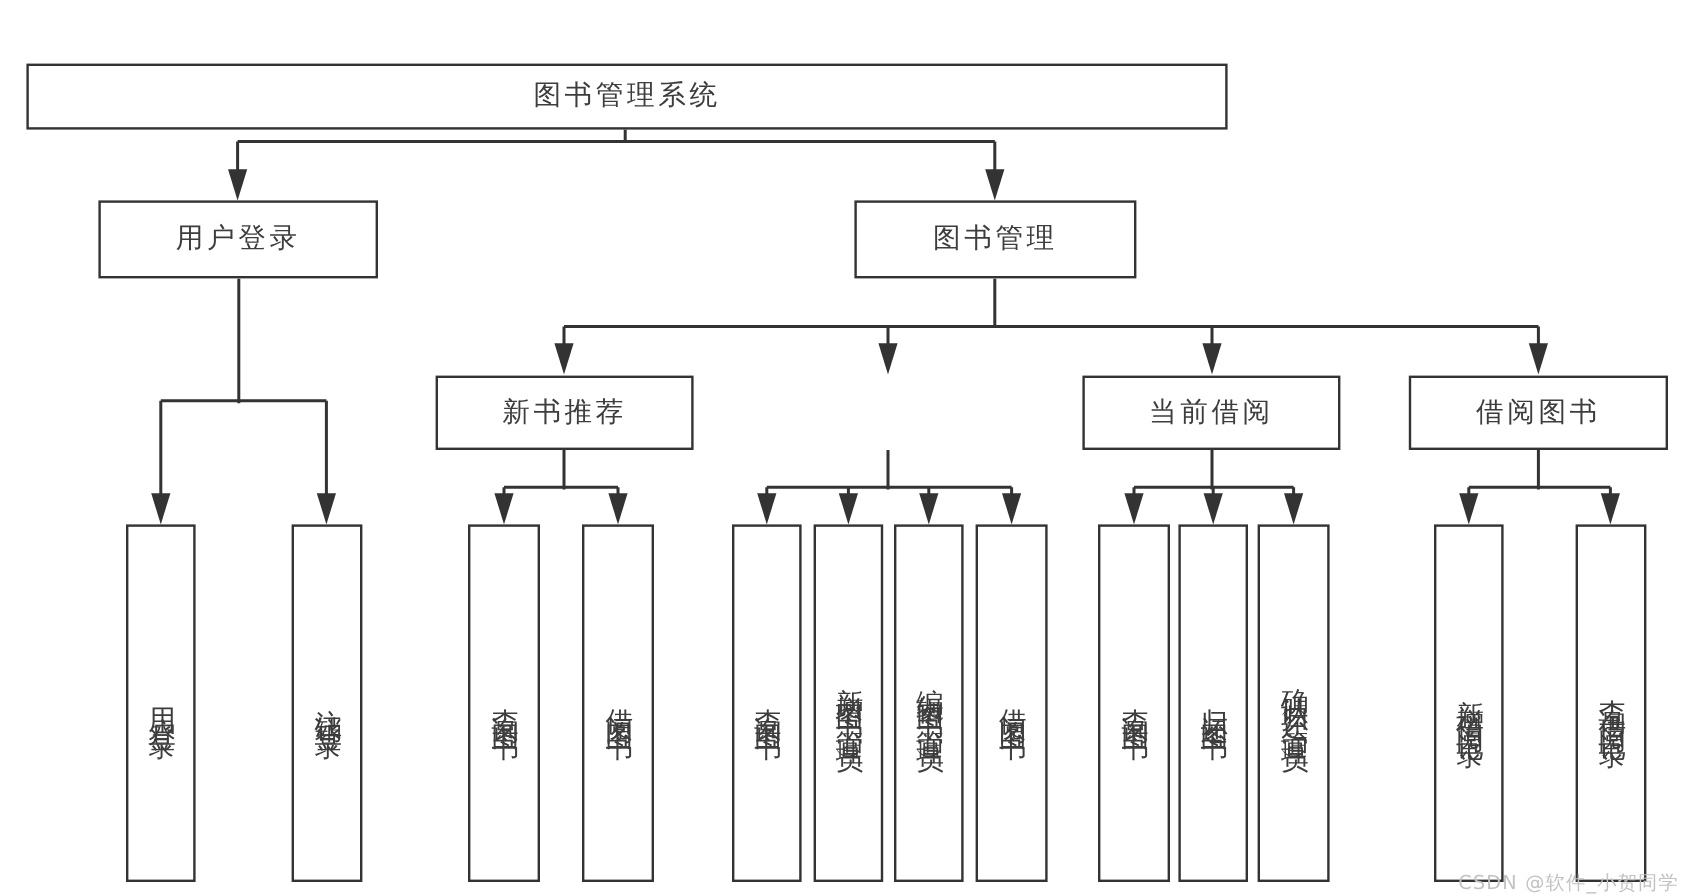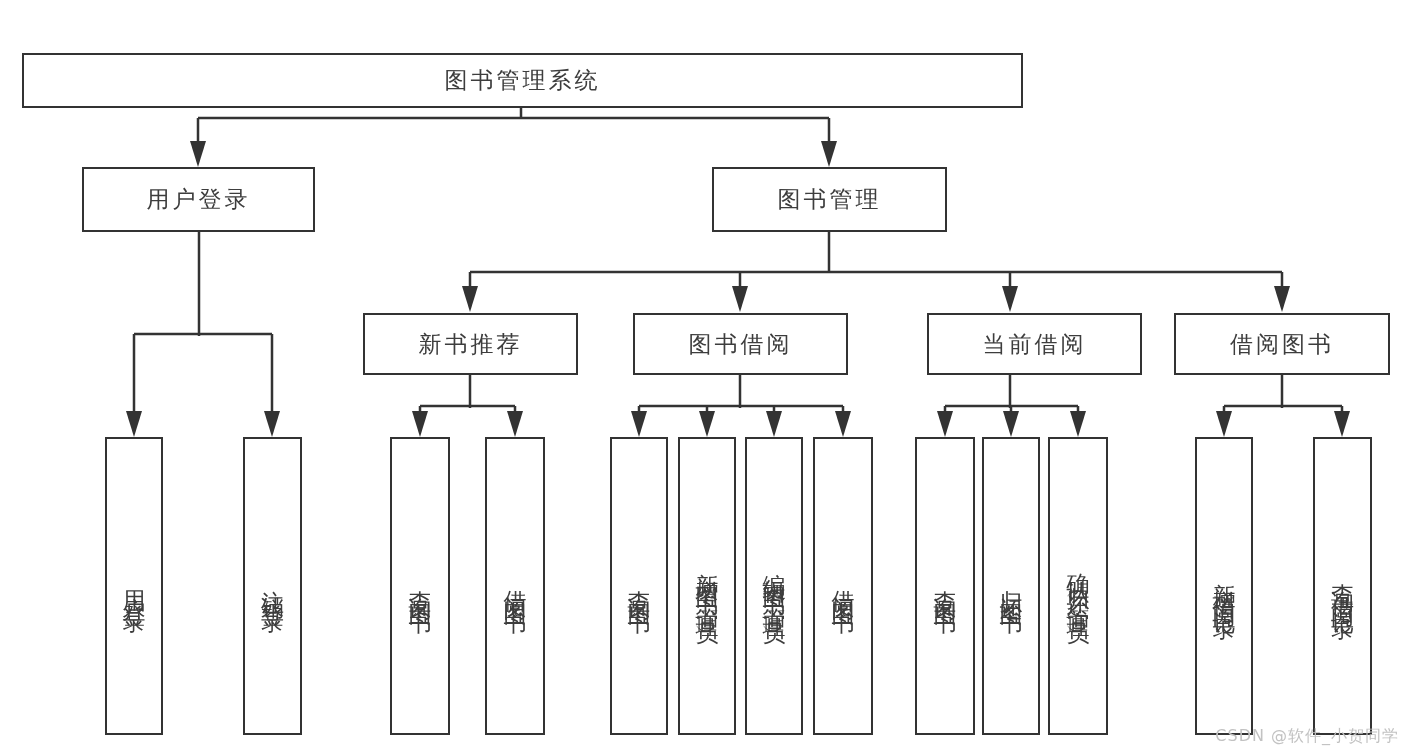--- a/index.html
+++ b/index.html
@@ -104,24 +104,21 @@
   <div class="node" style="left:82px;top:167px;width:233px;height:65px;">
     <span>用户登录</span>
   </div>
   <div class="node" style="left:363px;top:313px;width:215px;height:62px;">
     <span>新书推荐</span>
   </div>
 
   <div class="node" style="left:712px;top:167px;width:235px;height:65px;">
     <span>图书管理</span>
   </div>
-  <div class="node" style="left:633px;top:313px;width:215px;height:62px;">
-    <span>图书借阅</span>
-  </div>
-  <div class="node" style="left:902px;top:313px;width:215px;height:62px;margin-left:25px;">
+  <div class="node" style="left:902px;top:313px;width:215px;height:62px;">
     <span>当前借阅</span>
   </div>
   <div class="node" style="left:1174px;top:313px;width:216px;height:62px;">
     <span>借阅图书</span>
   </div>
 
   <div class="node vnode" style="left:105px;top:437px;width:58px;height:298px;">
     <span>用户登录</span>
   </div>
   <div class="node vnode" style="left:243px;top:437px;width:59px;height:298px;">

